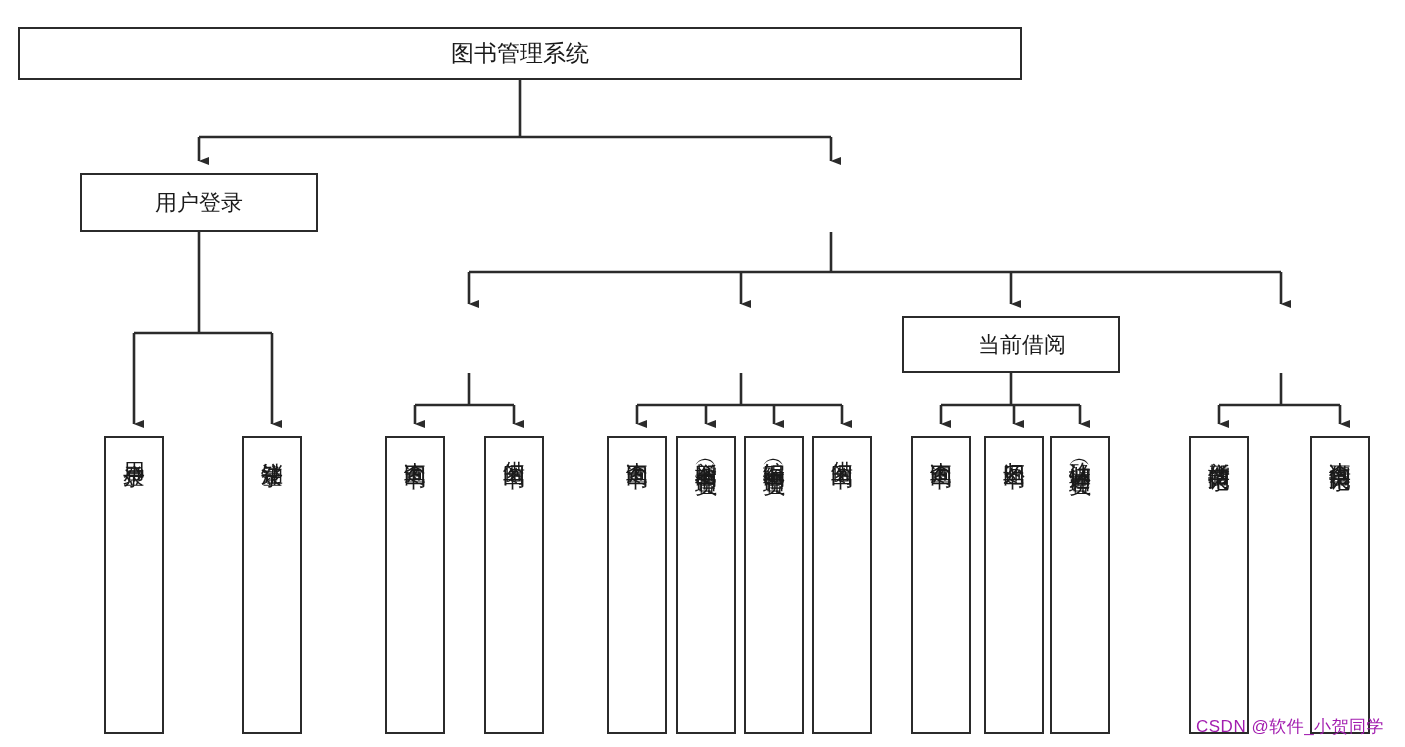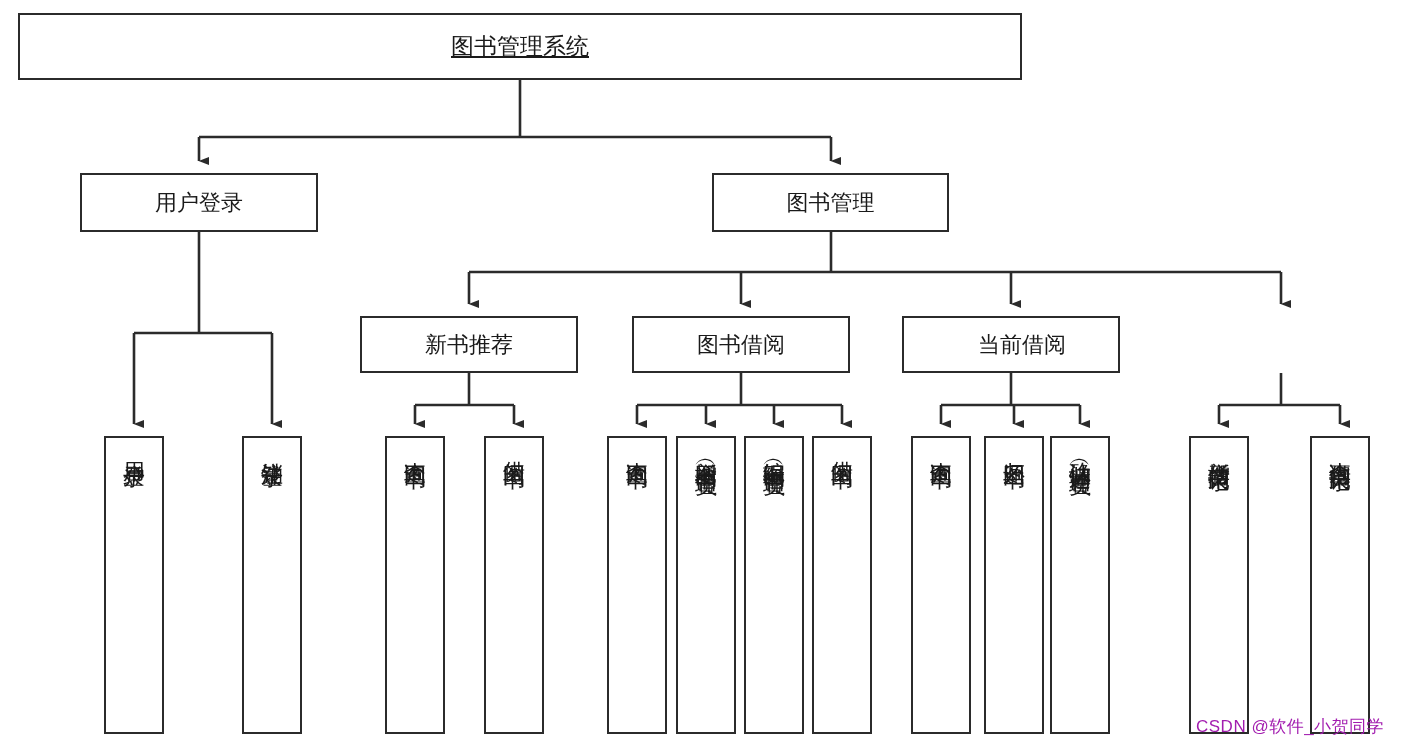--- a/index.html
+++ b/index.html
@@ -118,37 +118,28 @@
       <path d="M1014,405 L1014,424" marker-end="url(#arrowhead)"></path>
       <path d="M1080,405 L1080,424" marker-end="url(#arrowhead)"></path>
 
       <path d="M1281,373 L1281,405"></path>
       <path d="M1219,405 L1340,405"></path>
       <path d="M1219,405 L1219,424" marker-end="url(#arrowhead)"></path>
       <path d="M1340,405 L1340,424" marker-end="url(#arrowhead)"></path>
     </g>
   </svg>
 
-  <div class="node node-root" style="left: 18px; top: 13px; width: 1004px; height: 67px; text-decoration: underline;">
+  <div class="node node-root" style="left: 18px; top: 27px; width: 1004px; height: 53px;">
     <span class="node-label">图书管理系统</span>
   </div>
 
   <div class="node node-l2" style="left: 80px; top: 173px; width: 238px; height: 59px;">
     <span class="node-label">用户登录</span>
   </div>
-  <div class="node node-l2" style="left: 712px; top: 173px; width: 237px; height: 59px;">
-    <span class="node-label">图书管理</span>
-  </div>
 
-  <div class="node node-l3" style="left: 360px; top: 316px; width: 218px; height: 57px;">
-    <span class="node-label">新书推荐</span>
-  </div>
-  <div class="node node-l3" style="left: 632px; top: 316px; width: 218px; height: 57px;">
-    <span class="node-label">图书借阅</span>
-  </div>
   <div class="node node-l3" style="left: 902px; top: 316px; width: 218px; height: 57px; padding-left: 22px;">
     <span class="node-label">当前借阅</span>
   </div>
 
   <div class="node node-leaf" style="left: 104px; top: 436px; width: 60px; height: 298px;">
     <span class="node-label">用户登录</span>
   </div>
   <div class="node node-leaf" style="left: 242px; top: 436px; width: 60px; height: 298px;">
     <span class="node-label">注销登录</span>
   </div>

